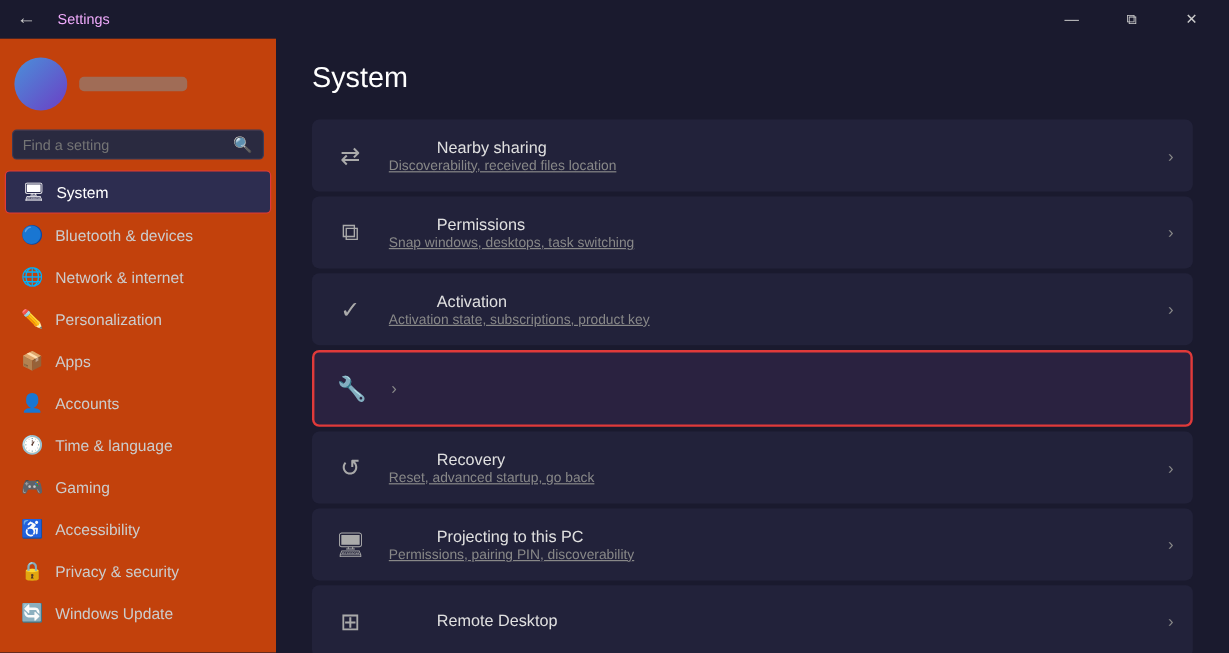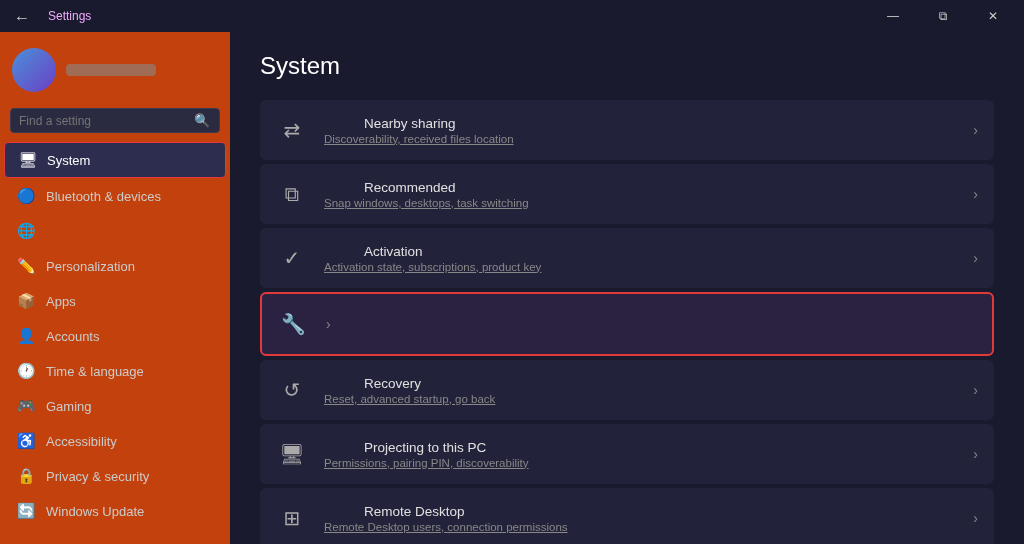--- a/index.html
+++ b/index.html
@@ -254,20 +254,21 @@
     <div class="nav-item active">
     <span class="nav-icon">🖥</span>
     <span class="nav-label">System</span>
   </div>
         <div class="nav-item">
     <span class="nav-icon">🔵</span>
     <span class="nav-label">Bluetooth &amp; devices</span>
   </div>
         <div class="nav-item">
     <span class="nav-icon">🌐</span>
+    <span class="nav-label">Network &amp; internet</span>
   </div>
         <div class="nav-item">
     <span class="nav-icon">✏️</span>
     <span class="nav-label">Personalization</span>
   </div>
         <div class="nav-item">
     <span class="nav-icon">📦</span>
     <span class="nav-label">Apps</span>
   </div>
         <div class="nav-item">
@@ -304,21 +305,21 @@
     <div class="item-icon">⇄</div>
     <div class="item-text">
       <div class="item-title">Nearby sharing</div>
       <div class="item-desc">Discoverability, received files location</div>
     </div>
     <span class="item-chevron">›</span>
   </div>
         <div class="settings-item">
     <div class="item-icon">⧉</div>
     <div class="item-text">
-      <div class="item-title">Recommended</div>
+      <div class="item-title">Permissions</div>
       <div class="item-desc">Snap windows, desktops, task switching</div>
     </div>
     <span class="item-chevron">›</span>
   </div>
         <div class="settings-item">
     <div class="item-icon">✓</div>
     <div class="item-text">
       <div class="item-title">Activation</div>
       <div class="item-desc">Activation state, subscriptions, product key</div>
     </div>
@@ -341,19 +342,18 @@
     <div class="item-text">
       <div class="item-title">Projecting to this PC</div>
       <div class="item-desc">Permissions, pairing PIN, discoverability</div>
     </div>
     <span class="item-chevron">›</span>
   </div>
         <div class="settings-item">
     <div class="item-icon">⊞</div>
     <div class="item-text">
       <div class="item-title">Remote Desktop</div>
-      <div class="item-desc">Remote Desktop users, connection permissions</div>
     </div>
     <span class="item-chevron">›</span>
   </div>
       </div>
   </div>
 </div>
 
 </body></html>

